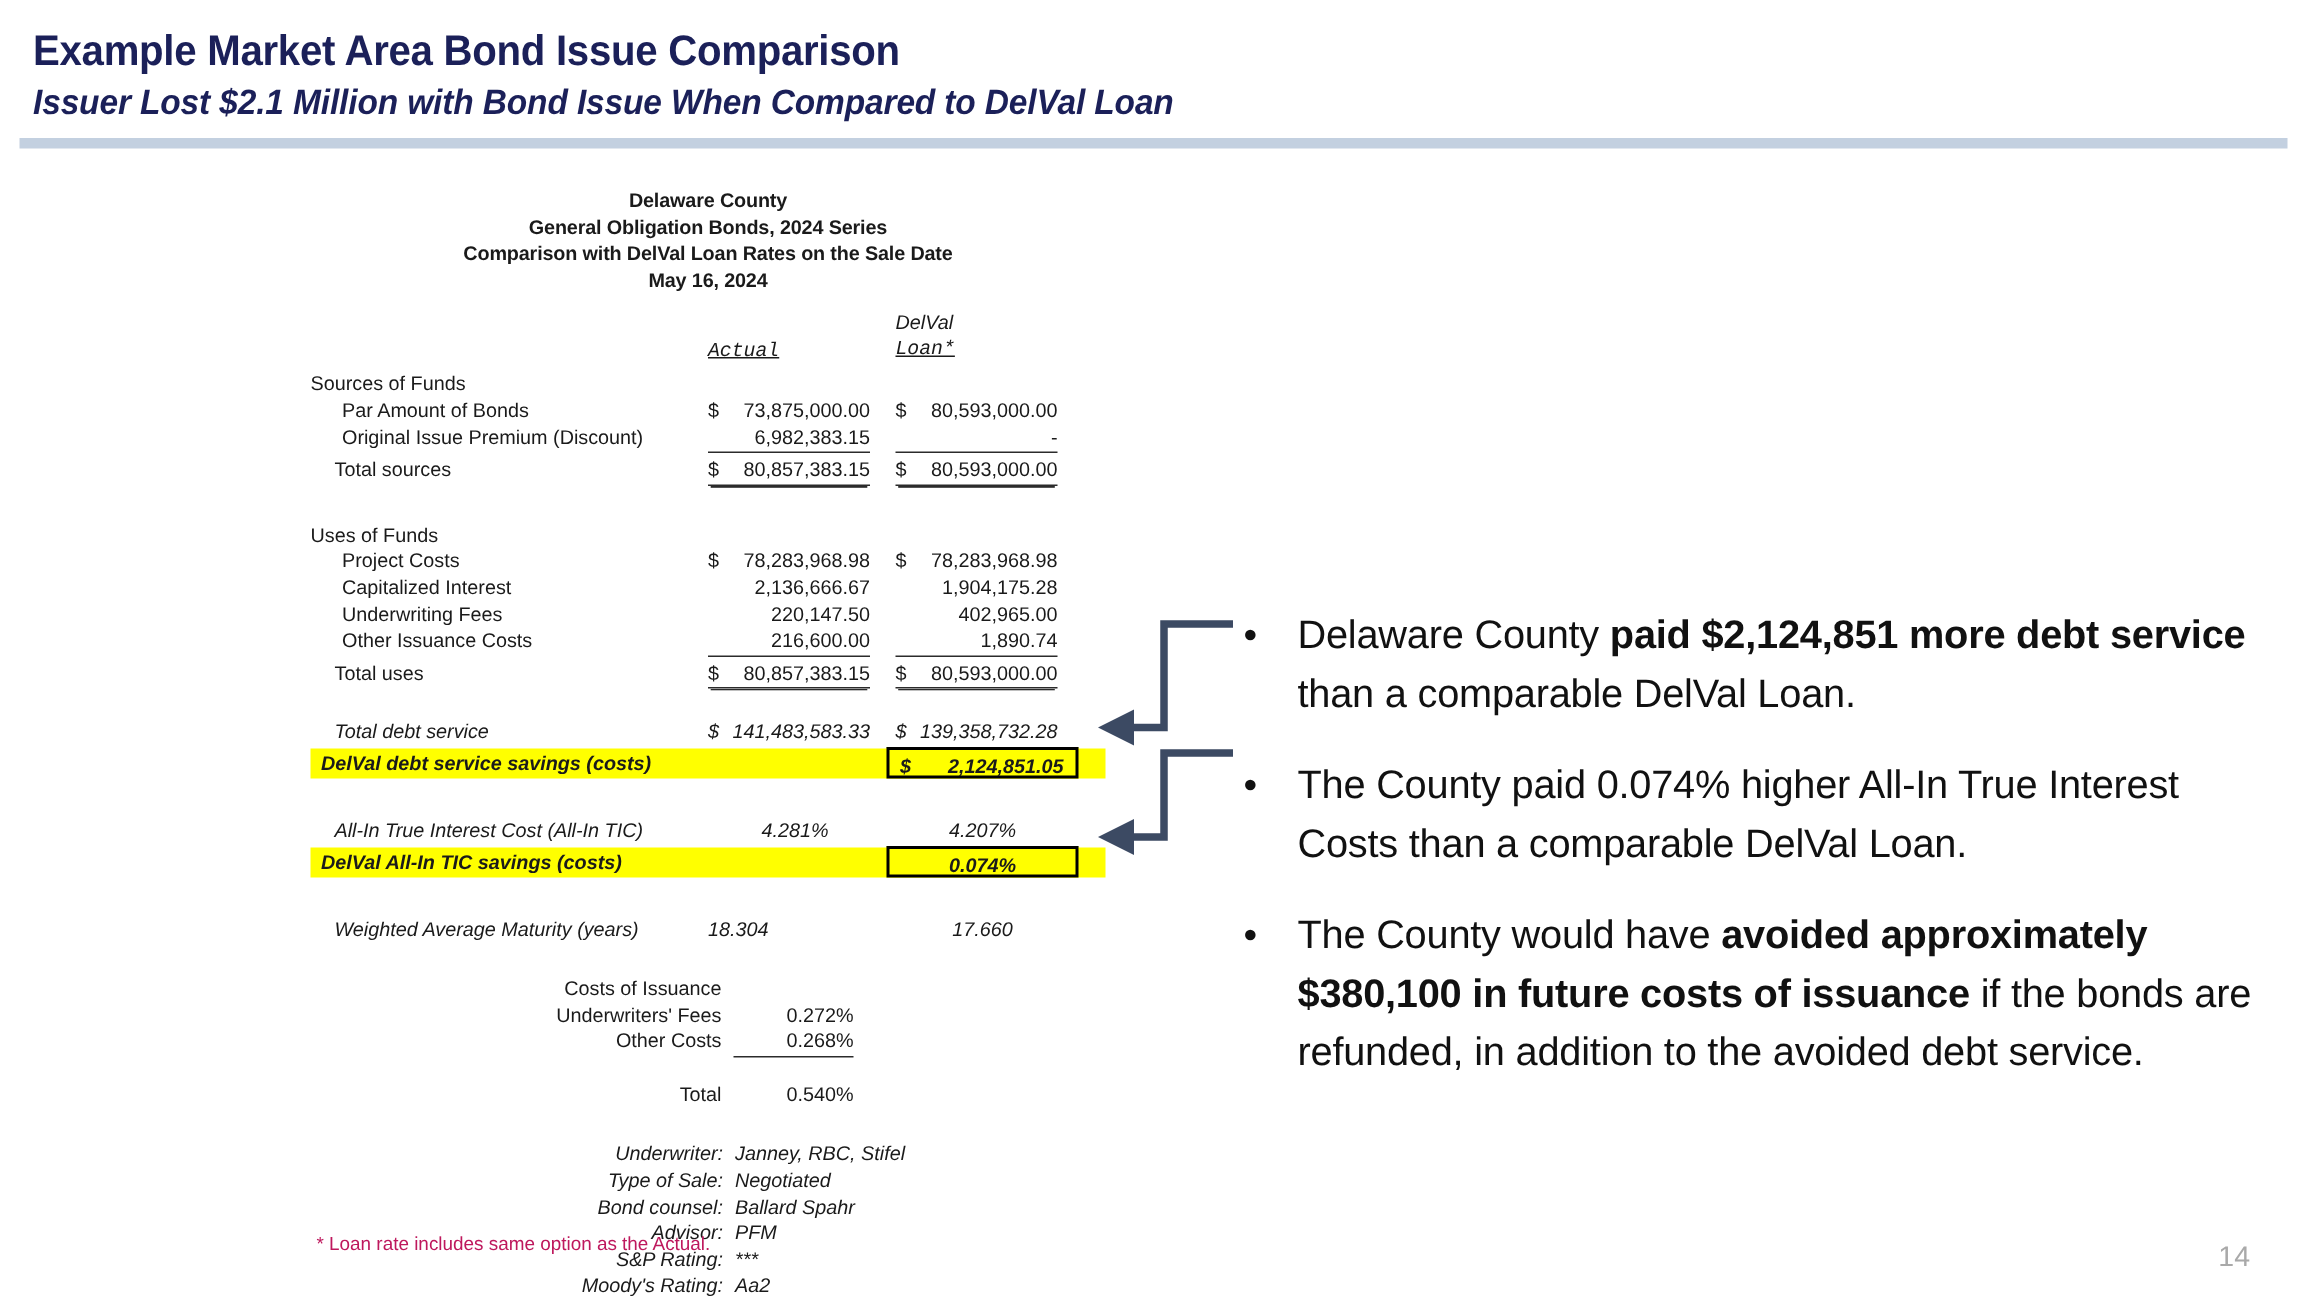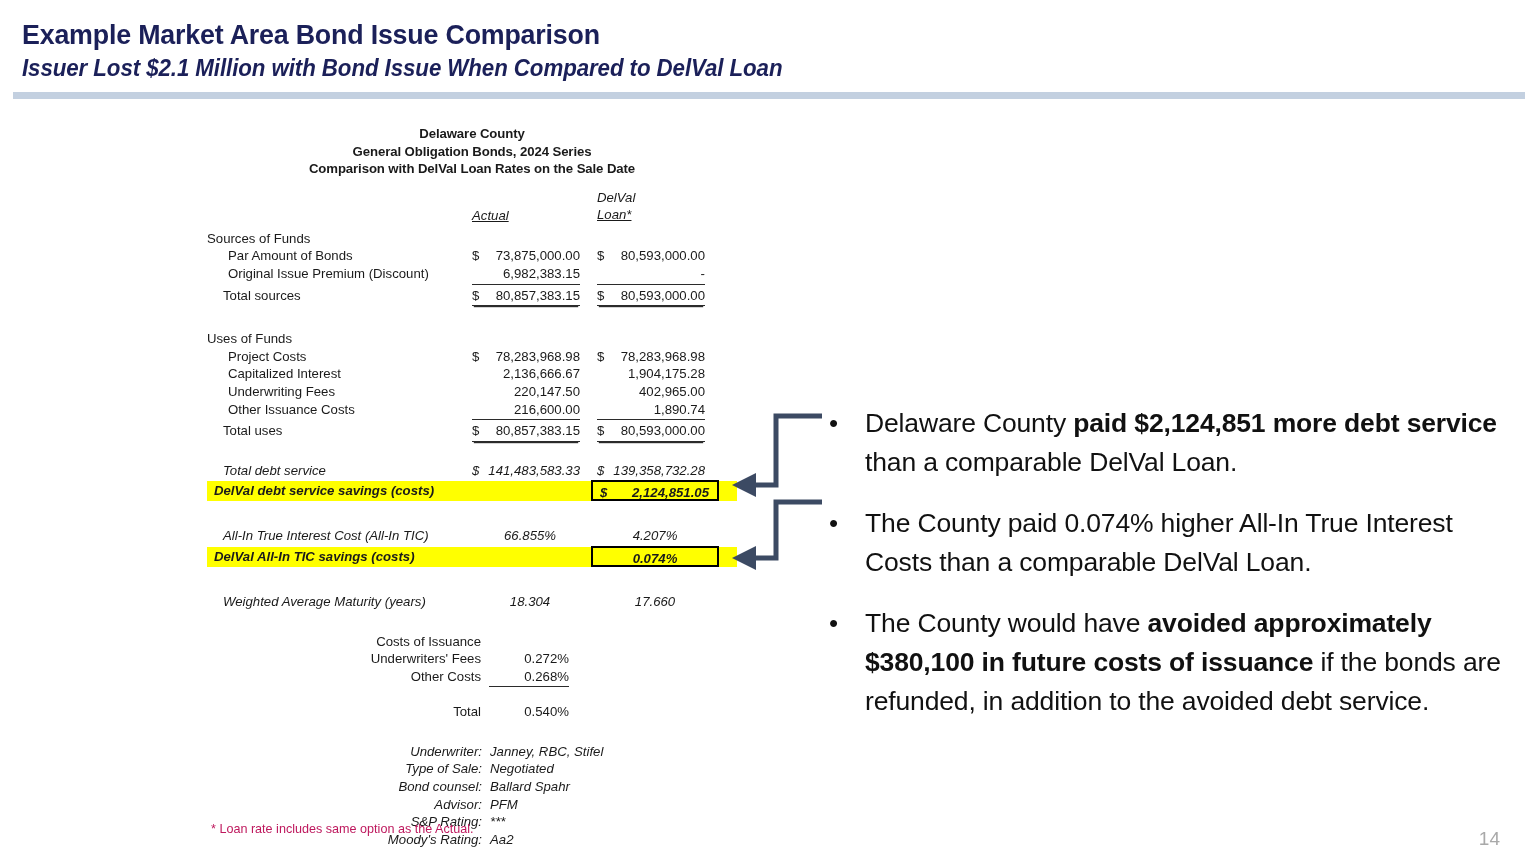--- a/index.html
+++ b/index.html
@@ -78,21 +78,21 @@
     position: relative;
     height: 44px;
     margin-top: 8px;
   }
   .colhead {
     position: absolute;
     font-style: italic;
     font-size: 13.2px;
     line-height: 17px;
   }
-  .colhead u { text-decoration: underline; }
+  .colhead u { text-decoration: underline; font-family: Liberation Mono, monospace; }
   .colhead.actual { left: 265px; width: 116px; top: 21px; }
   .colhead.delval { left: 390px; width: 116px; top: 3px; }
 
   .row {
     position: relative;
     height: 17.6px;
     line-height: 17.6px;
     white-space: nowrap;
   }
   .row .lbl {
@@ -236,20 +236,21 @@
   <div id="title-sub">Issuer Lost $2.1 Million with Bond Issue When Compared to DelVal Loan</div>
   <div id="header-rule"></div>
 </div>
 
 <div id="fin-table">
 
   <div class="tbl-title-block">
     <div class="tbl-title">Delaware County</div>
     <div class="tbl-title">General Obligation Bonds, 2024 Series</div>
     <div class="tbl-title">Comparison with DelVal Loan Rates on the Sale Date</div>
+    <div class="tbl-title">May 16, 2024</div>
   </div>
 
   <div class="colhead-row">
     <div class="colhead actual">
       <u>Actual</u>
     </div>
     <div class="colhead delval">
       <div>DelVal</div>
       <u>Loan*</u>
     </div>
@@ -328,36 +329,36 @@
     <span class="boxval">
       <span class="cur">$</span>
       <span class="num">2,124,851.05</span>
     </span>
   </div>
 
   <div class="spacer26"></div>
 
   <div class="row ital">
     <span class="lbl right-260">All-In True Interest Cost (All-In TIC)</span>
-    <span class="val c1" style="text-align:center">66.855%</span>
+    <span class="val c1" style="text-align:center">4.281%</span>
     <span class="val c2" style="text-align:center">4.207%</span>
   </div>
 
   <div class="hl-row" style="margin-top:2px">
     <span class="lbl">DelVal All-In TIC savings (costs)</span>
     <span class="boxval">
       <span class="numc">0.074%</span>
     </span>
   </div>
 
   <div class="spacer26"></div>
 
   <div class="row ital">
     <span class="lbl right-260">Weighted Average Maturity (years)</span>
-    <span class="val c1" style="text-align:center">18.304</span>
+    <span class="val c1" style="text-align:left">18.304</span>
     <span class="val c2" style="text-align:center">17.660</span>
   </div>
 
   <div class="spacer22"></div>
 
   <div class="row coi">
     <span class="lbl right-276">Costs of Issuance</span>
   </div>
   <div class="row coi">
     <span class="lbl right-276">Underwriters' Fees</span>

